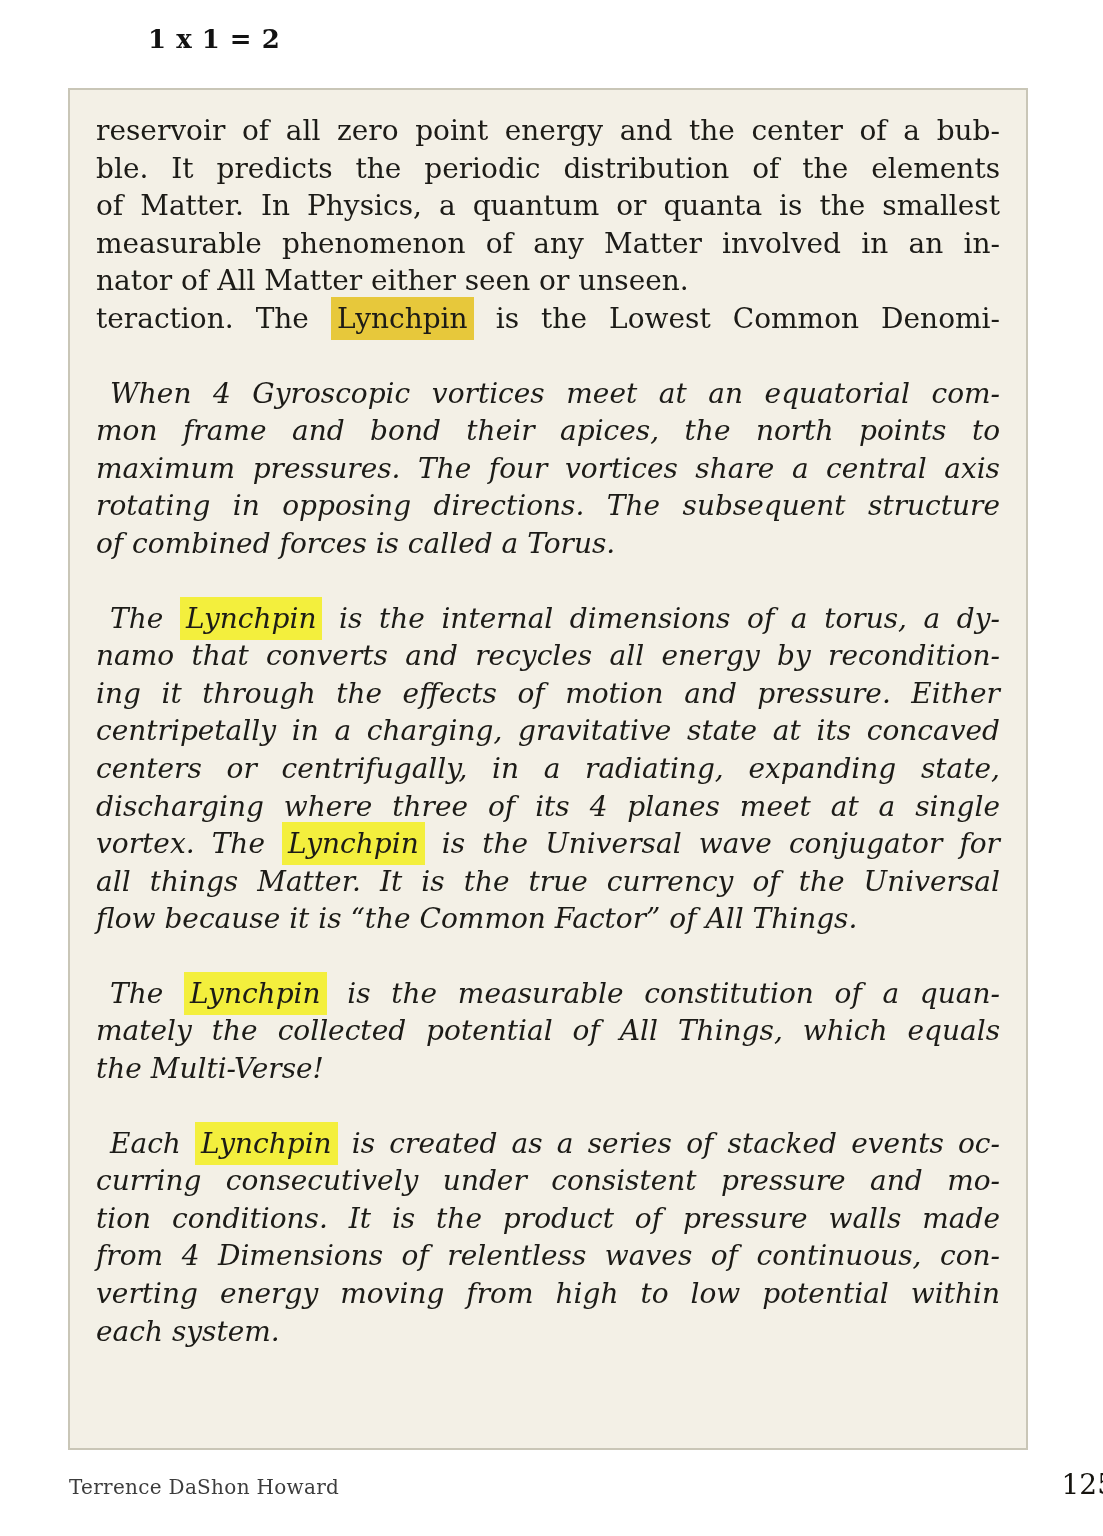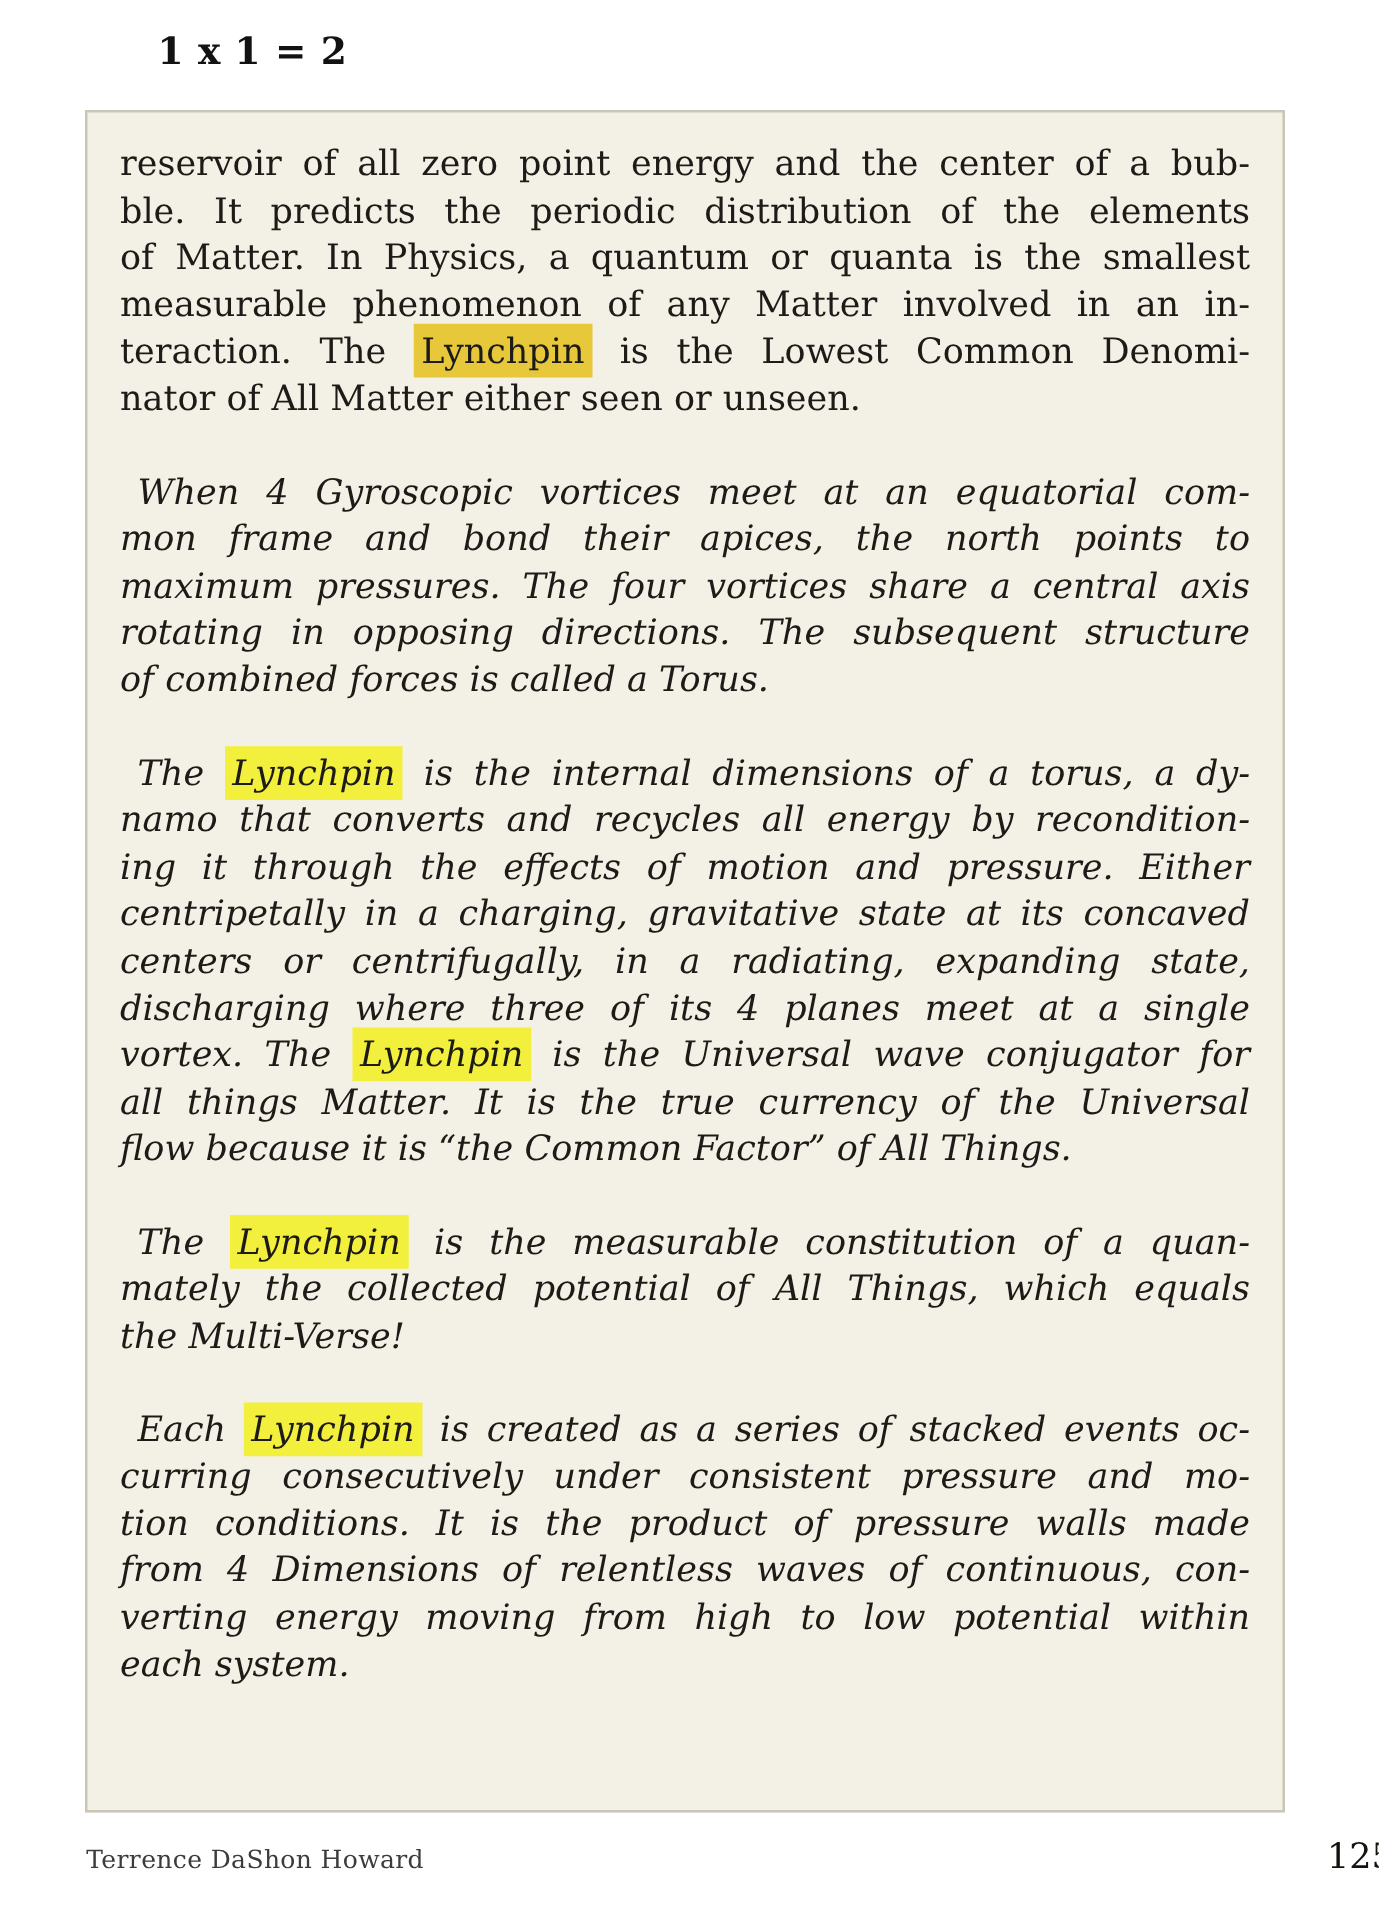--- a/index.html
+++ b/index.html
@@ -7,23 +7,23 @@
     padding: 0;
     background: #ffffff;
     width: 1103px;
     height: 1536px;
     position: relative;
     font-family: "DejaVu Serif", serif;
     overflow: hidden;
   }
   .chapter-header {
     position: absolute;
-    left: 126px;
+    left: 148px;
     top: 24px;
-    font-size: 30px;
+    font-size: 26px;
     font-weight: bold;
     color: #121212;
     letter-spacing: 0.5px;
   }
   .content-box {
     position: absolute;
     left: 68px;
     top: 88px;
     width: 960px;
     height: 1362px;
@@ -73,22 +73,22 @@
 
 <div class="chapter-header">1 x 1 = 2</div>
 
 <div class="content-box">
   <div id="paragraphs">
       <div class="para">
         <div class="line"><span>reservoir of all zero point energy and the center of a bub-</span></div>
         <div class="line"><span>ble. It predicts the periodic distribution of the elements</span></div>
         <div class="line"><span>of Matter. In Physics, a quantum or quanta is the smallest</span></div>
         <div class="line"><span>measurable phenomenon of any Matter involved in an in-</span></div>
+        <div class="line lastline"><span>nator of All Matter either seen or unseen.</span></div>
         <div class="line"><span>teraction. The </span><span class="hl hl-gold">Lynchpin</span><span> is the Lowest Common Denomi-</span></div>
-        <div class="line lastline"><span>nator of All Matter either seen or unseen.</span></div>
       </div>
       <div class="para">
         <div class="line indent"><span>When 4 Gyroscopic vortices meet at an equatorial com-</span></div>
         <div class="line"><span>mon frame and bond their apices, the north points to</span></div>
         <div class="line"><span>maximum pressures. The four vortices share a central axis</span></div>
         <div class="line"><span>rotating in opposing directions. The subsequent structure</span></div>
         <div class="line lastline"><span>of combined forces is called a Torus.</span></div>
       </div>
       <div class="para">
         <div class="line indent"><span>The </span><span class="hl hl-yellow">Lynchpin</span><span> is the internal dimensions of a torus, a dy-</span></div>

